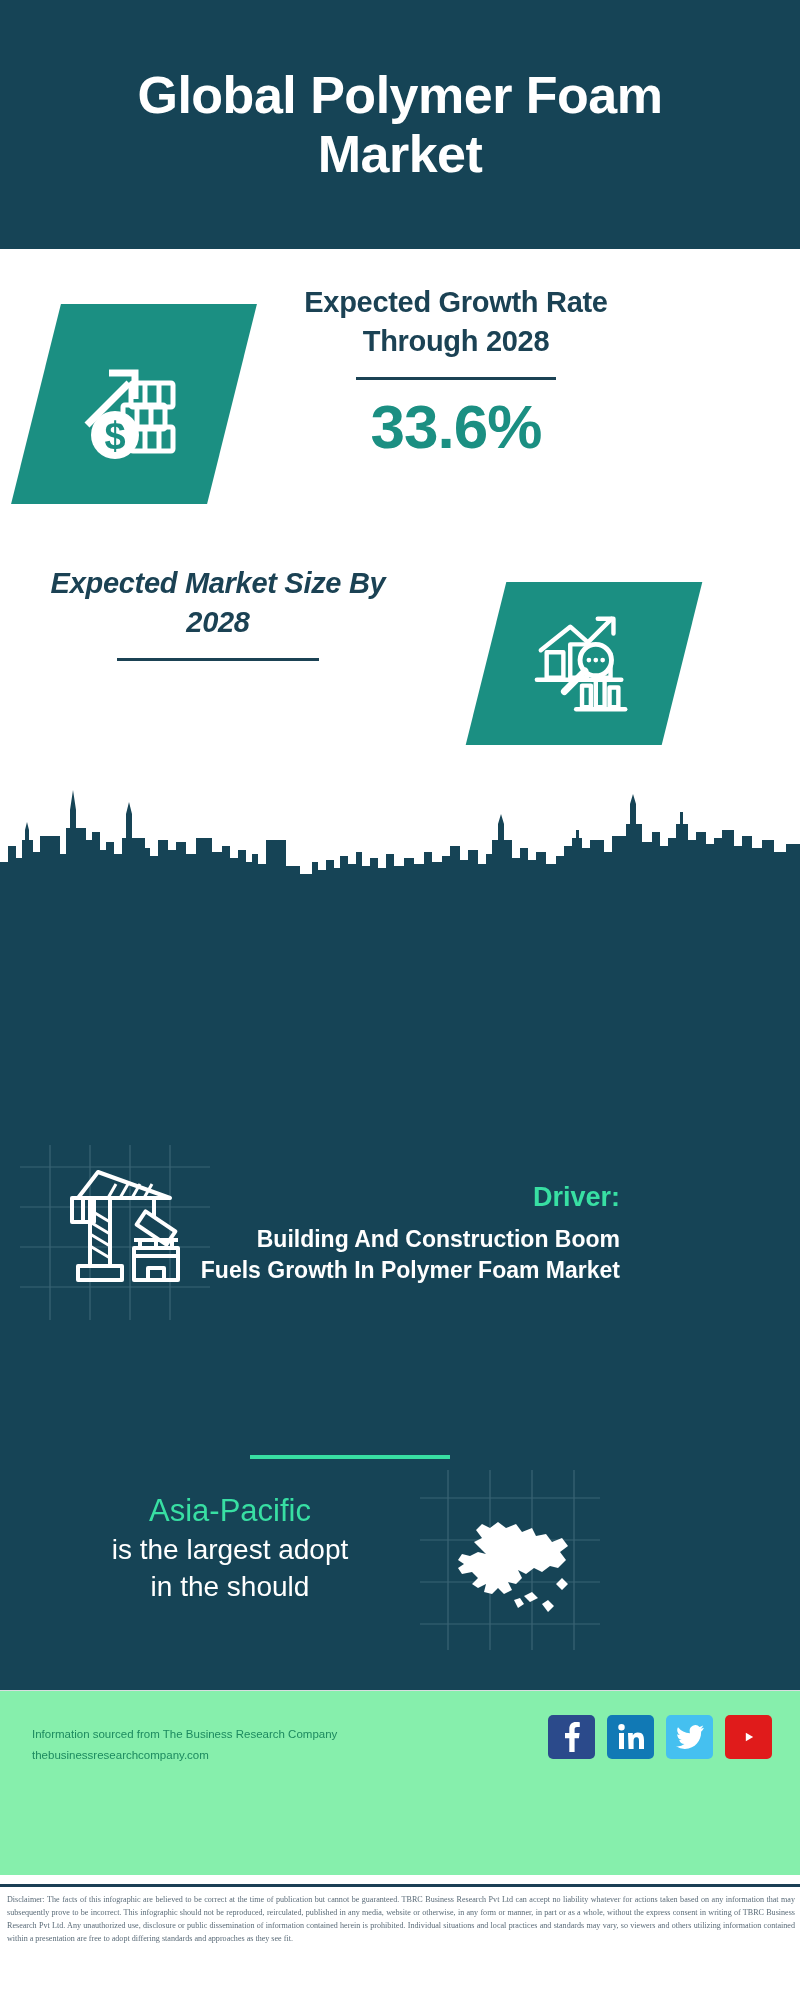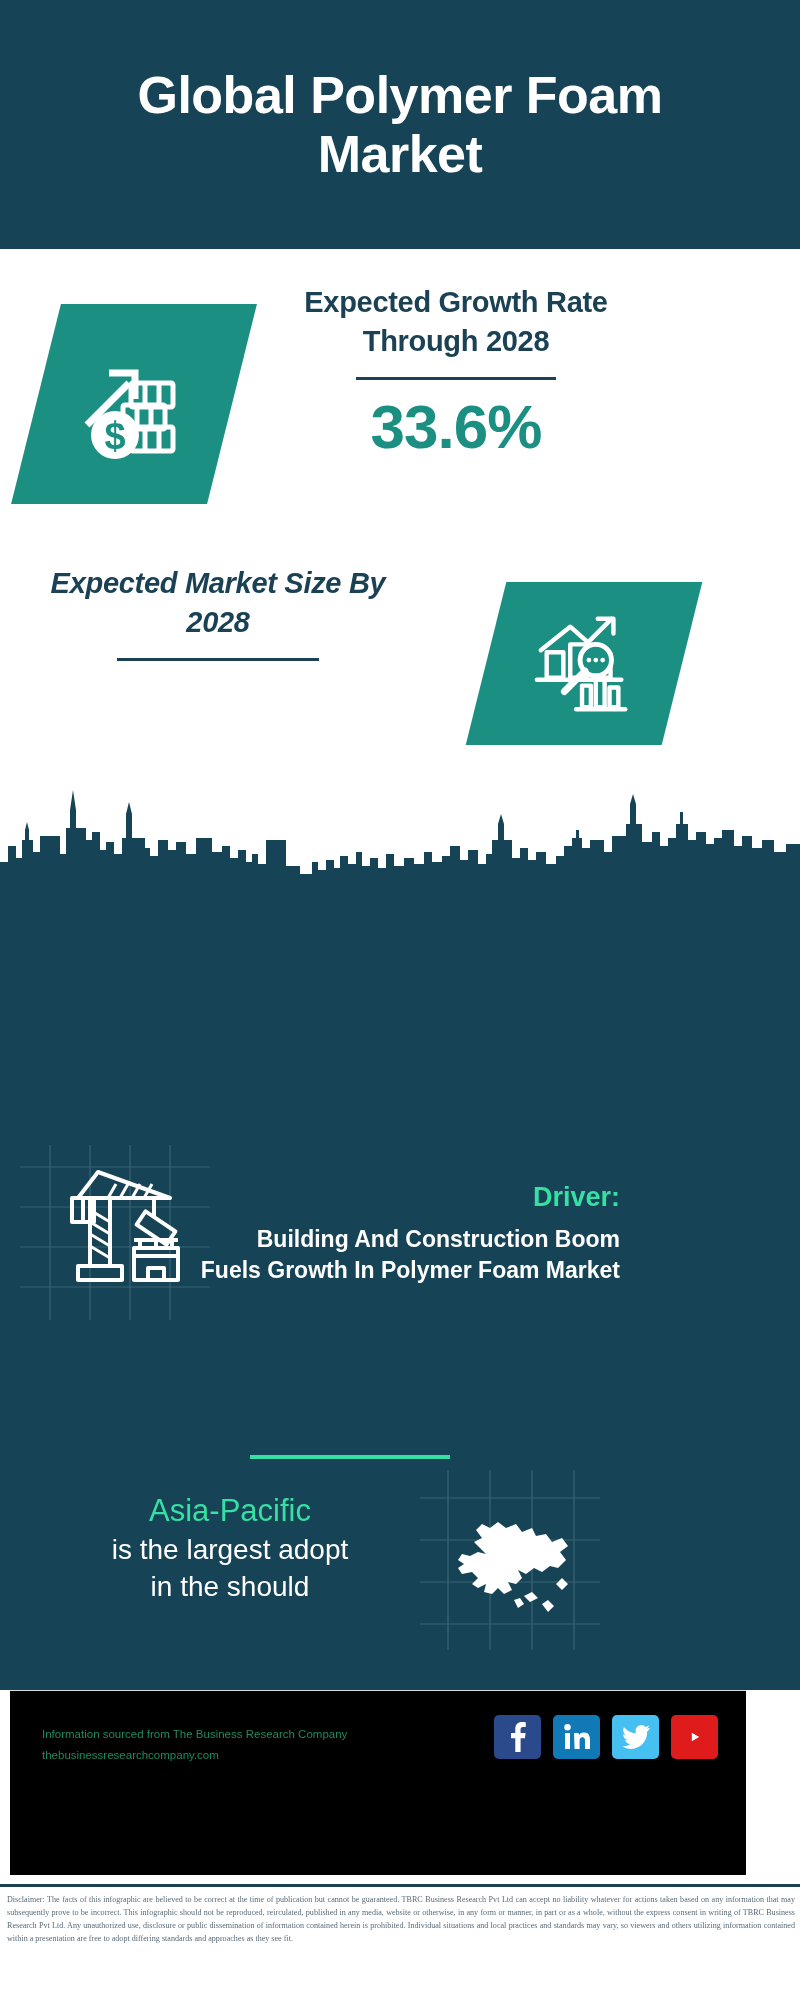--- a/index.html
+++ b/index.html
@@ -159,24 +159,24 @@
     color: #ffffff;
     font-size: 28px;
     font-weight: normal;
     line-height: 1.33;
   }
   .map-wrap { position: absolute; left: 428px; top: 1488px; width: 160px; height: 150px; }
 
   
   .footer {
     position: absolute;
-    top: 1690px; left: 10px;
-    width: 736px;
+    top: 1690px; left: 0;
+    width: 800px;
     height: 185px;
-    background: #000000;
+    background: #86efac;
     border-top: 1px solid #d9dde0;
   }
   .footer-text {
     position: absolute;
     left: 32px; top: 33px;
     width: 350px;
   }
   .footer-line {
     color: #1d8a5f;
     font-size: 11.5px;

